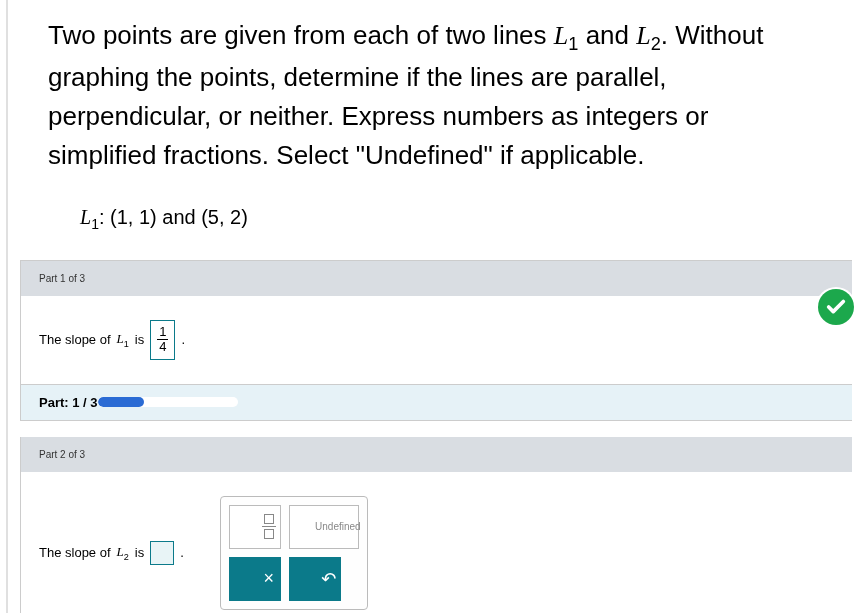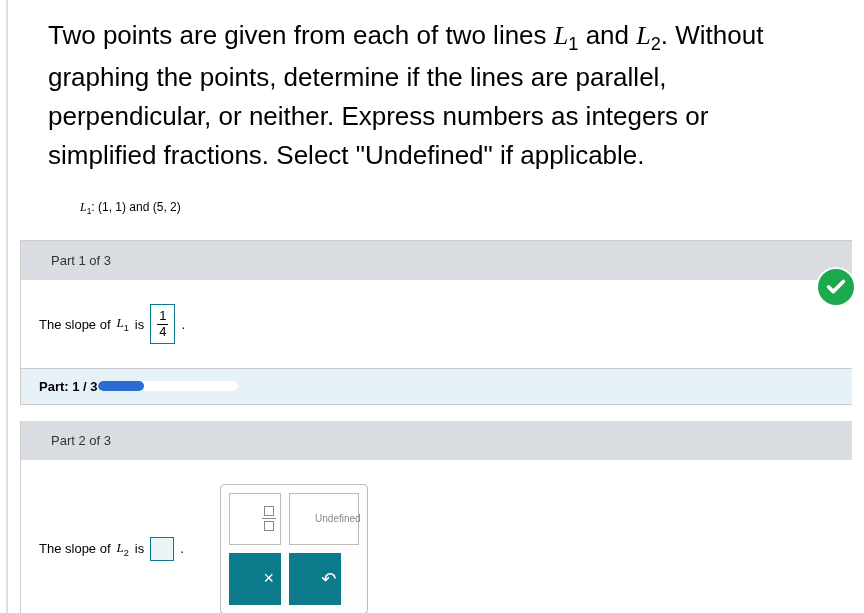--- a/index.html
+++ b/index.html
@@ -16,36 +16,36 @@
     border-left: 2px solid #e0e0e0;
     margin-left: 6px;
   }
   .problem-statement {
     font-size: 26px;
     line-height: 1.5;
     margin-bottom: 18px;
     padding: 0 28px;
   }
   .lines-given {
-    font-size: 12px;
+    font-size: 20px;
     padding-left: 60px;
     line-height: 2.4;
   }
   .math-it { font-style: italic; font-family: 'Times New Roman', serif; }
   .sub { font-size: 0.7em; vertical-align: sub; font-style: normal; }
   .section {
     margin-top: 18px;
     border: 1px solid #ccc;
     border-right: none;
     position: relative;
   }
   .part-header {
     background: #d9dde2;
-    padding: 12px 30px;
-    font-size: 13px;
+    padding: 12px 18px;
+    font-size: 10px;
     color: #333;
   }
   .part-body {
     background: #fff;
     padding: 24px 18px;
     font-size: 13px;
     display: flex;
     align-items: center;
     gap: 6px;
     flex-wrap: wrap;
@@ -115,21 +115,21 @@
     flex-direction: column;
     gap: 8px;
     margin-left: 30px;
     background: #fefefe;
   }
   .tool-row { display: flex; gap: 8px; align-items: center;}
   .tool-btn {
     border: 1px solid #bbb;
     background: #fff;
     width: 52px;
-    height: 52px;
+    height: 44px;
     display: flex;
     align-items: center;
     justify-content: center;
     cursor: pointer;
     font-size: 12px;
     color: #555;
     padding-left: 28px;
   }
   .tool-btn.dark {
     background: #0b7a8a;

